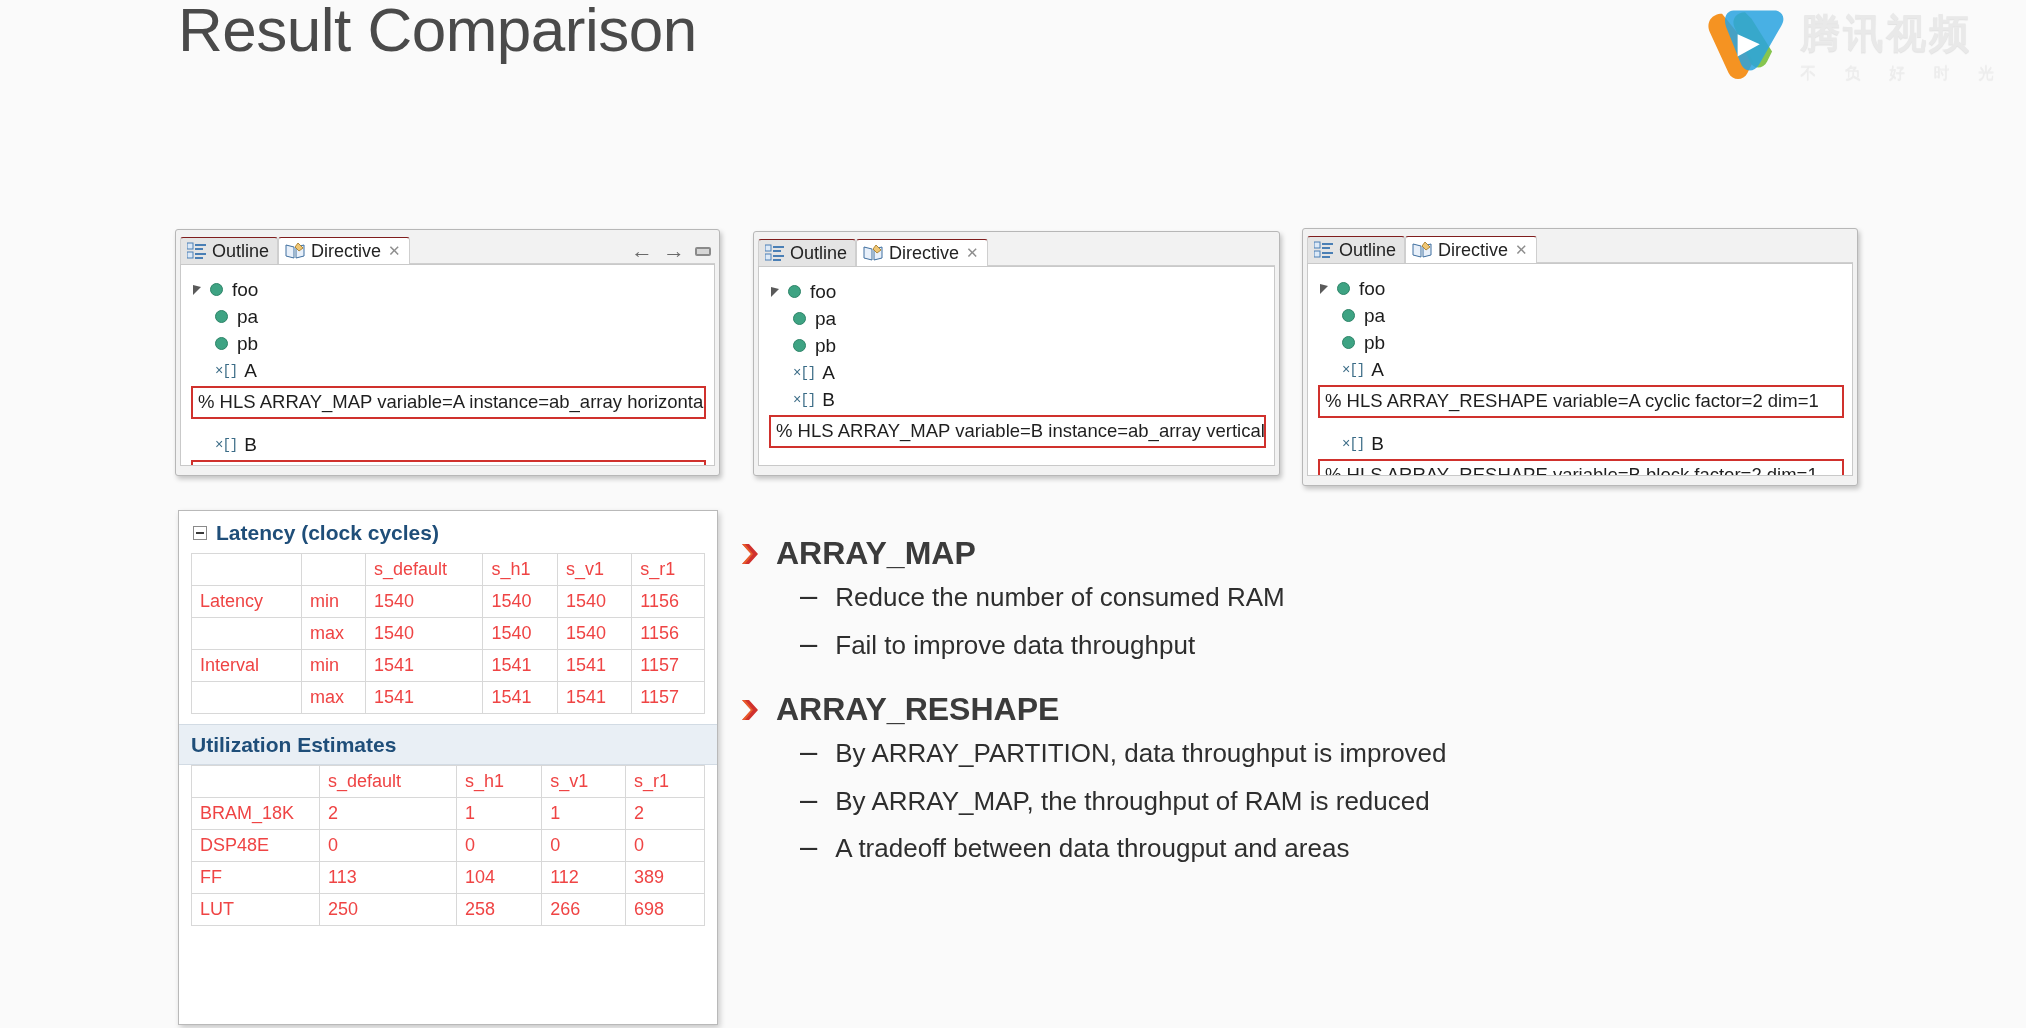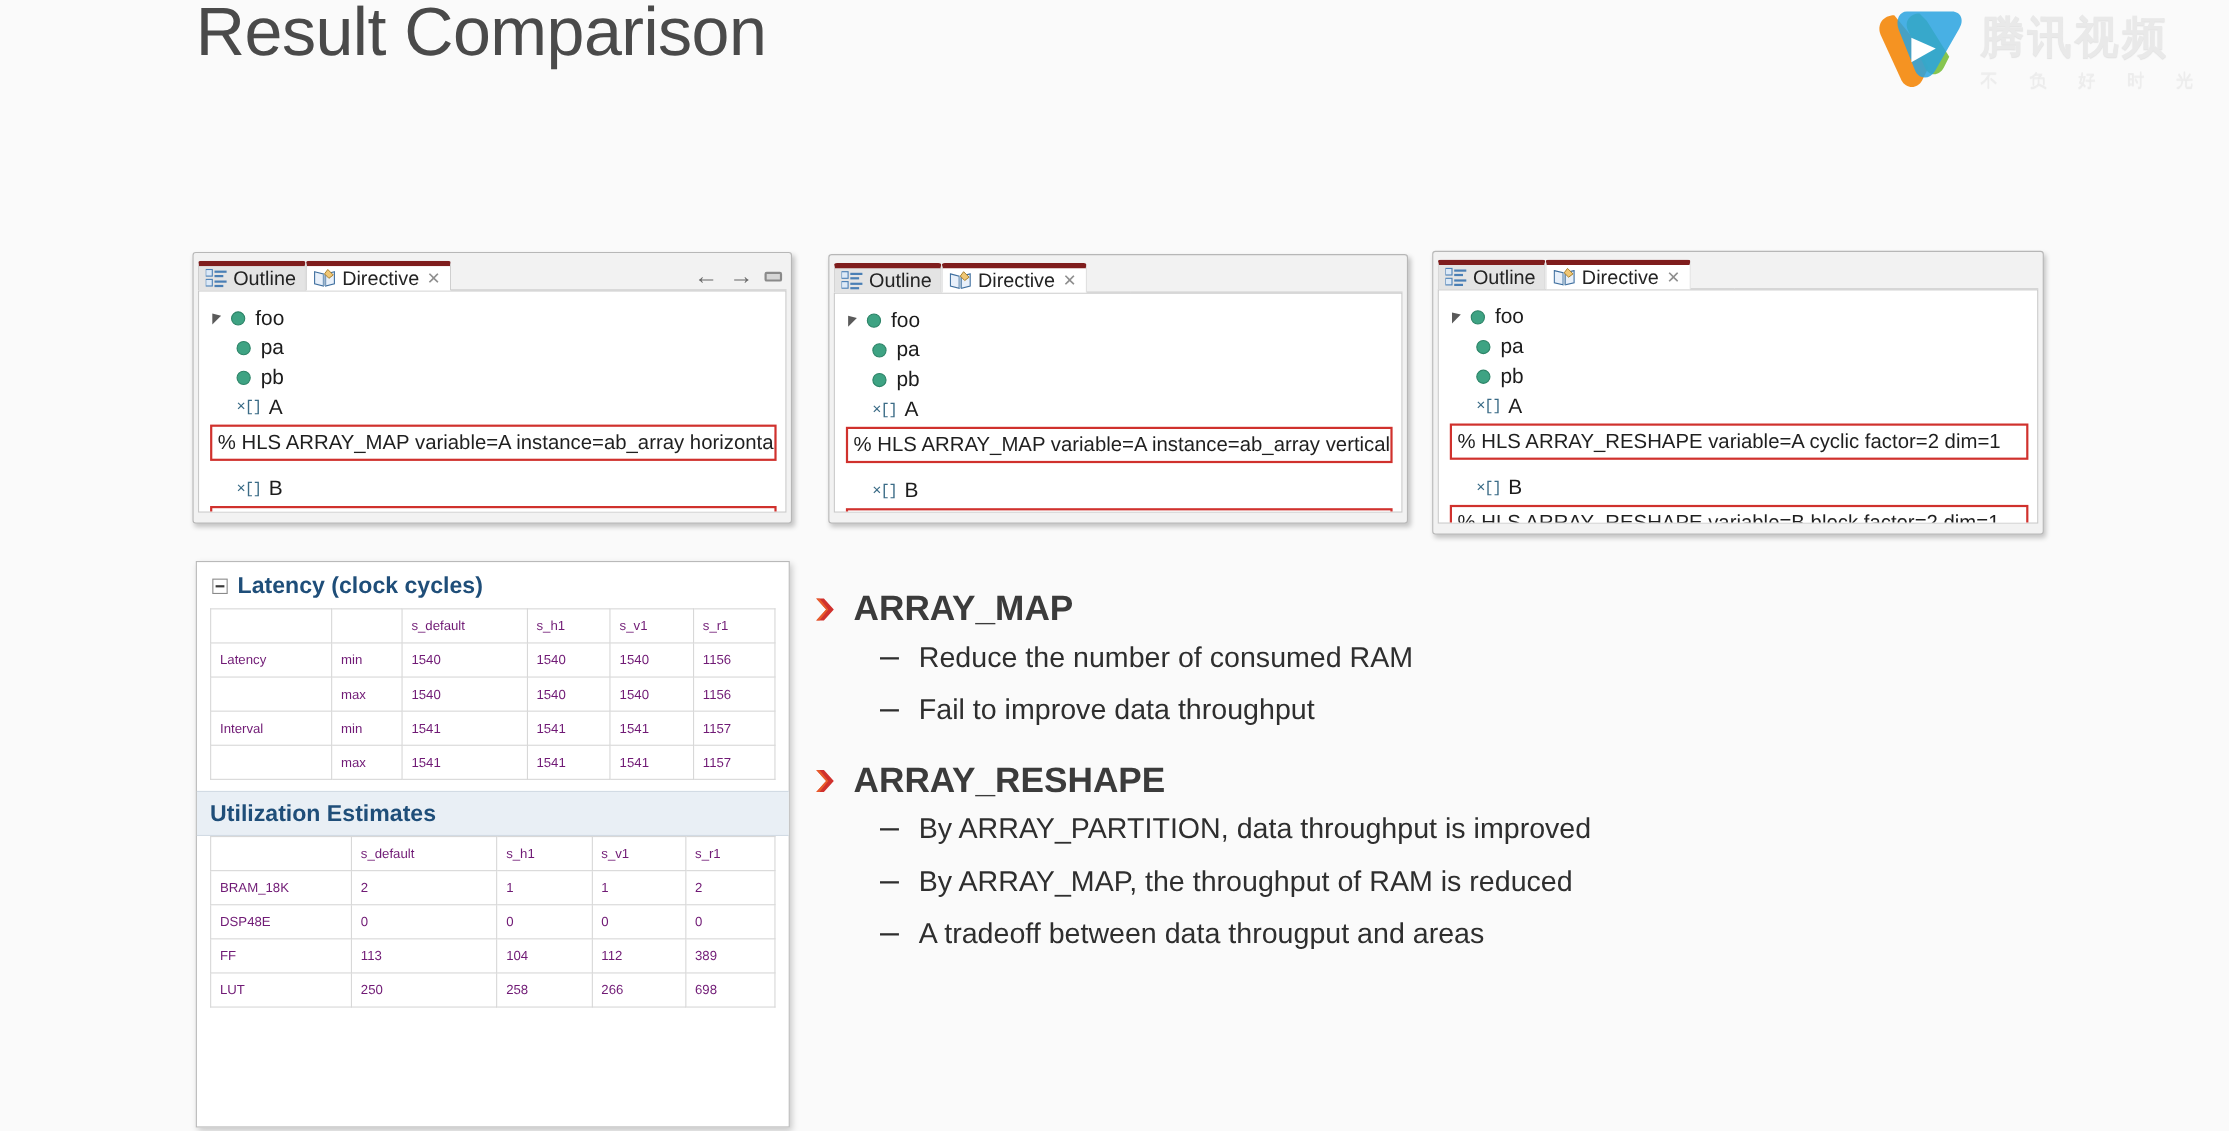--- a/index.html
+++ b/index.html
@@ -67,21 +67,21 @@
     align-items: flex-end;
   }
   .tab {
     display: flex;
     align-items: center;
     gap: 5px;
     height: 27px;
     padding: 0 8px 0 6px;
     font-size: 18px;
     color: #232323;
-    border-top: 5px solid #7f1d1d;
+    border-top: 1px solid #7f1d1d;
     border-left: 1px solid #cfcfcf;
     border-right: 1px solid #cfcfcf;
     border-radius: 3px 3px 0 0;
   }
   .tab.inactive { background: #e4e4e4; }
   .tab.active {
     background: #ffffff;
     position: relative;
     z-index: 2;
   }
@@ -219,22 +219,22 @@
     position: absolute;
     left: 2px; top: 5px;
     width: 8px; height: 2px;
     background: #3a3a3a;
   }
 
   table.rpt {
     border-collapse: collapse;
     margin: 0 12px 10px 12px;
     width: calc(100% - 24px);
-    font-size: 12px;
-    color: #701a75;
+    font-size: 18px;
+    color: #ef4444;
   }
   table.rpt th, table.rpt td {
     border: 1px solid #d8d8d8;
     padding: 5px 8px;
     text-align: left;
     font-weight: 400;
     height: 31px;
     white-space: nowrap;
   }
   table.rpt th { background: #ffffff; }
@@ -397,21 +397,20 @@
         </div>
         <div class="tree-row indent1">
 
           <span class="dot-green"></span>
           <span>pb</span>
         </div>
         <div class="tree-row indent1">
           <span class="arr-icon">×[]</span>
           <span>A</span>
         </div>
-        <div class="directive-line">% HLS ARRAY_MAP variable=A instance=ab_array vertical</div>
         <div class="tree-row indent1">
       <span class="arr-icon">×[]</span>
       <span>B</span>
     </div>
         <div class="directive-line">% HLS ARRAY_MAP variable=B instance=ab_array vertical</div>
       </div>
     </div>
     <div class="eclipse-panel" style="left: 1302px; top: 228px; width: 556px; height: 258px;">
       <div class="panel-tabbar">
         <div class="tab inactive">

